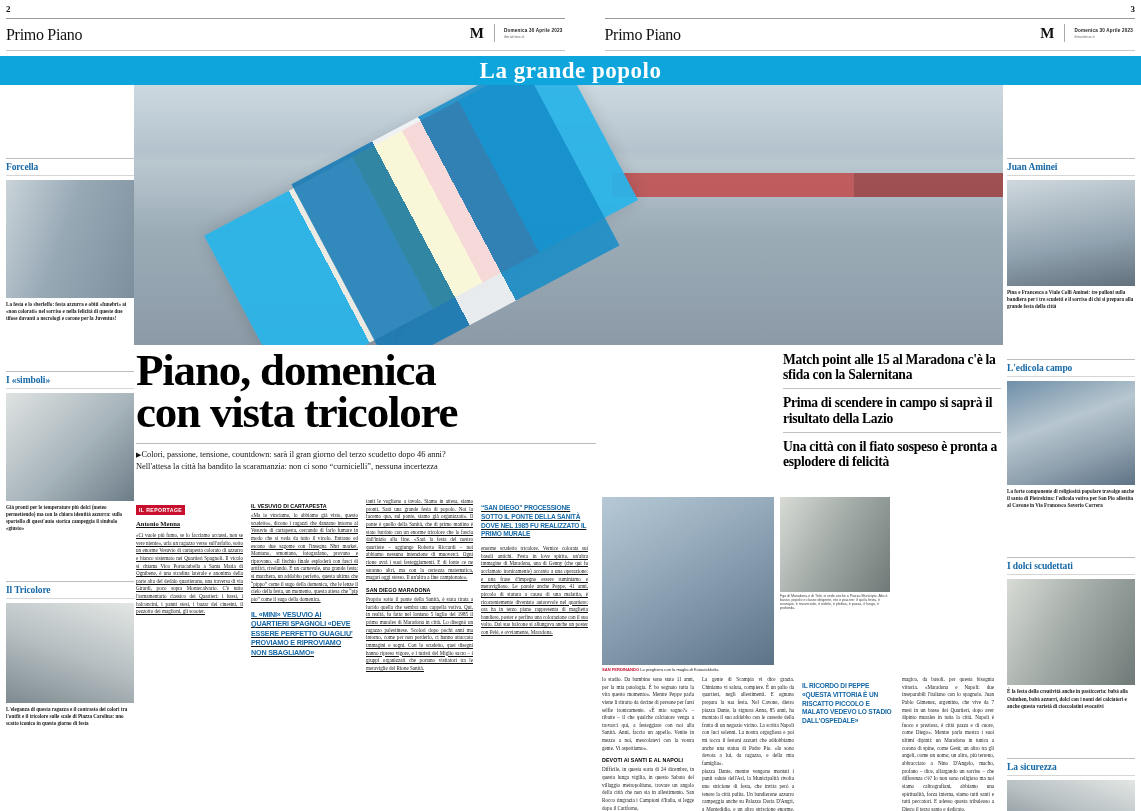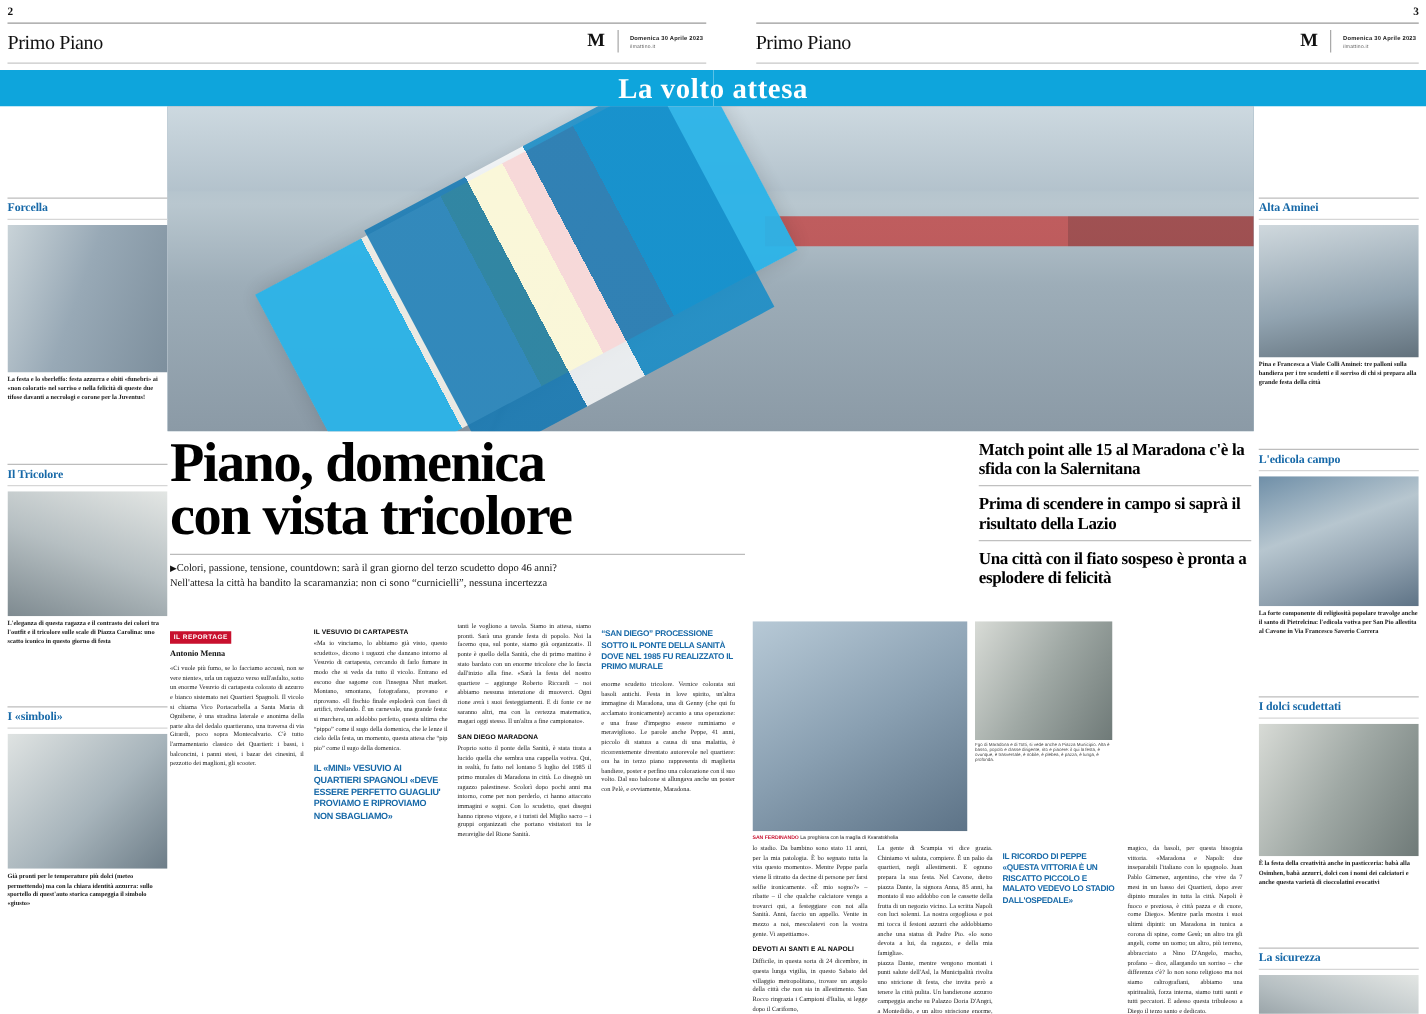--- a/index.html
+++ b/index.html
@@ -60,21 +60,21 @@
   .standfirst { font-family:"Liberation Serif",serif; font-size:8.4px; line-height:1.45; color:#111; }
   .arrow { font-size:7px; }
 
   
   .rstack { position:absolute; left:783px; top:352px; width:218px; }
   .rs-item { font-family:"Liberation Serif",serif; font-weight:bold; font-size:13.6px; line-height:1.12; letter-spacing:-.3px; margin-bottom:6px; color:#000; }
   .rs-rule { height:1px; background:#c0c0c0; margin:0 0 6px 0; }
 
   
   .bodycols { position:absolute; left:136px; top:498px; width:465px; display:flex; gap:8px; }
-  .bcol { width:107px; }
+  .bcol { width:107px;text-decoration:underline; }
   .tagline { display:inline-block; background:#c8102e; color:#fff; font-family:"Liberation Sans",sans-serif;
              font-weight:bold; font-size:5.2px; padding:2px 3px; letter-spacing:.4px; margin-bottom:5px; }
   .byline { font-family:"Liberation Serif",serif; font-weight:bold; font-size:6.6px; margin-bottom:5px; }
   .sub { font-family:"Liberation Sans",sans-serif; font-weight:bold; font-size:5.3px; letter-spacing:.1px; margin:5px 0 3px; color:#000; }
   .ptxt { font-family:"Liberation Serif",serif; font-size:5.1px; line-height:1.5; text-align:justify; color:#1a1a1a; hyphens:auto; }
   .pull { font-family:"Liberation Sans",sans-serif; font-weight:bold; font-size:7.2px; line-height:1.33;
           color:#1769a8; letter-spacing:-.2px; margin:6px 0 6px; }
   .pull.narrow { font-size:6.6px; }
 
   
@@ -151,21 +151,21 @@
       <span class="m-dates">
         <span class="m-date">Domenica 30 Aprile 2023</span>
         <span class="m-site">ilmattino.it</span>
       </span>
     </div>
     <div class="rule-bot" style="left:34px;right:6px;"></div>
     <div class="banner" style="background: rgb(14, 165, 220);"></div>
   </div>
 </div>
 
-<div class="banner-text">La  volto  attesa</div>
+<div class="banner-text">La  grande  popolo</div>
 
 <div class="hero">
   <div class="hero-art">
     <div class="skyline"></div>
     <div class="roofline"></div>
     <div class="flagband"></div>
     <div class="flagband2"></div>
   </div>
 </div>
 
@@ -245,42 +245,42 @@
     <div class="sb-rule"></div>
     <div class="sb-kicker">Forcella</div>
     <div class="sb-rule2"></div>
     <div class="sb-photo" style="height:118px">
         <div class="ph g2"></div>
       </div>
     <div class="sb-cap">La festa e lo sberleffo: festa azzurra e obiti «funebri» ai «non colorati» nel sorriso e nella felicità di queste due tifose davanti a necrologi e corone per la Juventus!</div>
   </div>
   <div class="sb-block">
     <div class="sb-rule"></div>
+    <div class="sb-kicker">I «simboli»</div>
+    <div class="sb-rule2"></div>
+    <div class="sb-photo" style="height:108px">
+        <div class="ph g4"></div>
+      </div>
+    <div class="sb-cap">Già pronti per le temperature più dolci (meteo permettendo) ma con la chiara identità azzurra: sullo sportello di quest'auto storica campeggia il simbolo «giusto»</div>
+  </div>
+  <div class="sb-block">
+    <div class="sb-rule"></div>
     <div class="sb-kicker">Il Tricolore</div>
     <div class="sb-rule2"></div>
     <div class="sb-photo" style="height:100px">
         <div class="ph g3"></div>
       </div>
     <div class="sb-cap">L'eleganza di questa ragazza e il contrasto dei colori tra l'outfit e il tricolore sulle scale di Piazza Carolina: uno scatto iconico in questo giorno di festa</div>
   </div>
-  <div class="sb-block">
-    <div class="sb-rule"></div>
-    <div class="sb-kicker">I «simboli»</div>
-    <div class="sb-rule2"></div>
-    <div class="sb-photo" style="height:108px">
-        <div class="ph g4"></div>
-      </div>
-    <div class="sb-cap">Già pronti per le temperature più dolci (meteo permettendo) ma con la chiara identità azzurra: sullo sportello di quest'auto storica campeggia il simbolo «giusto»</div>
-  </div>
 </div>
 
 <div class="sidebar r">
   <div class="sb-block">
     <div class="sb-rule"></div>
-    <div class="sb-kicker">Alta Aminei</div>
+    <div class="sb-kicker">Juan Aminei</div>
     <div class="sb-rule2"></div>
     <div class="sb-photo" style="height:106px">
         <div class="ph g7"></div>
       </div>
     <div class="sb-cap">Pina e Francesca a Viale Colli Aminei: tre palloni sulla bandiera per i tre scudetti e il sorriso di chi si prepara alla grande festa della città</div>
   </div>
   <div class="sb-block">
     <div class="sb-rule"></div>
     <div class="sb-kicker">L'edicola campo</div>
     <div class="sb-rule2"></div>

